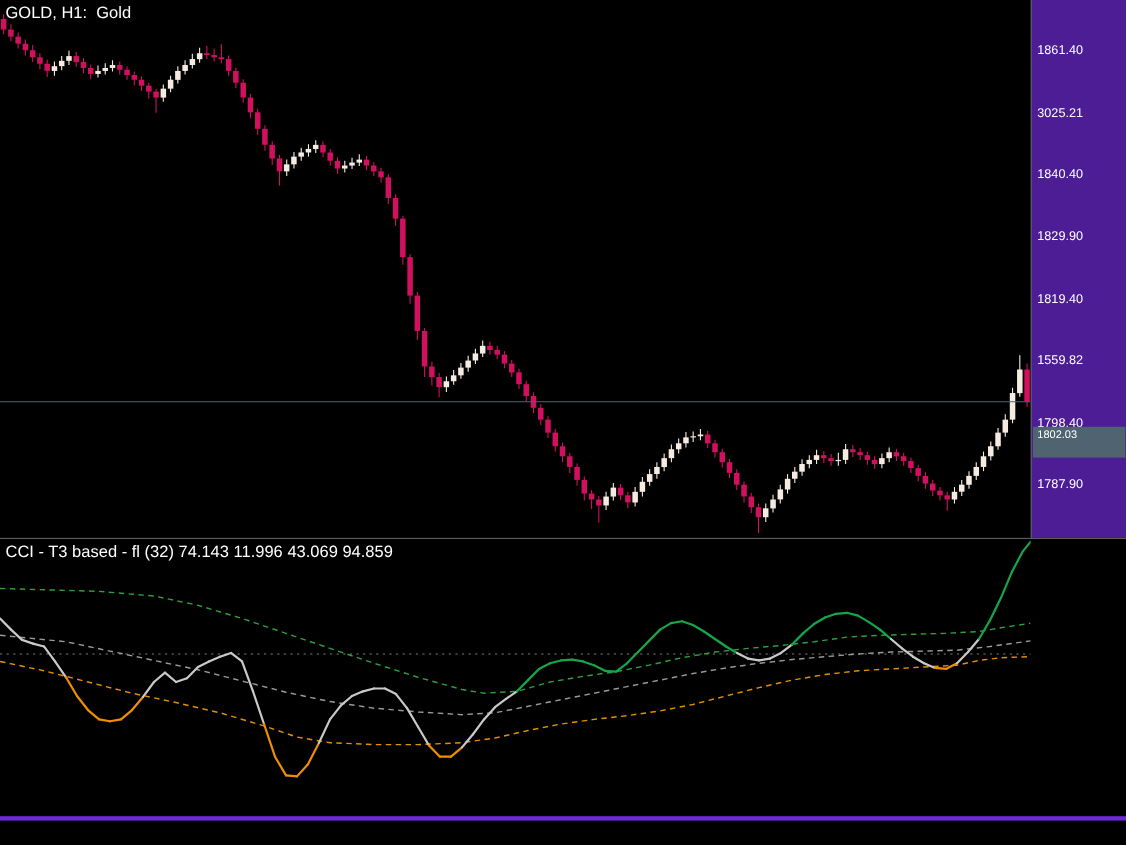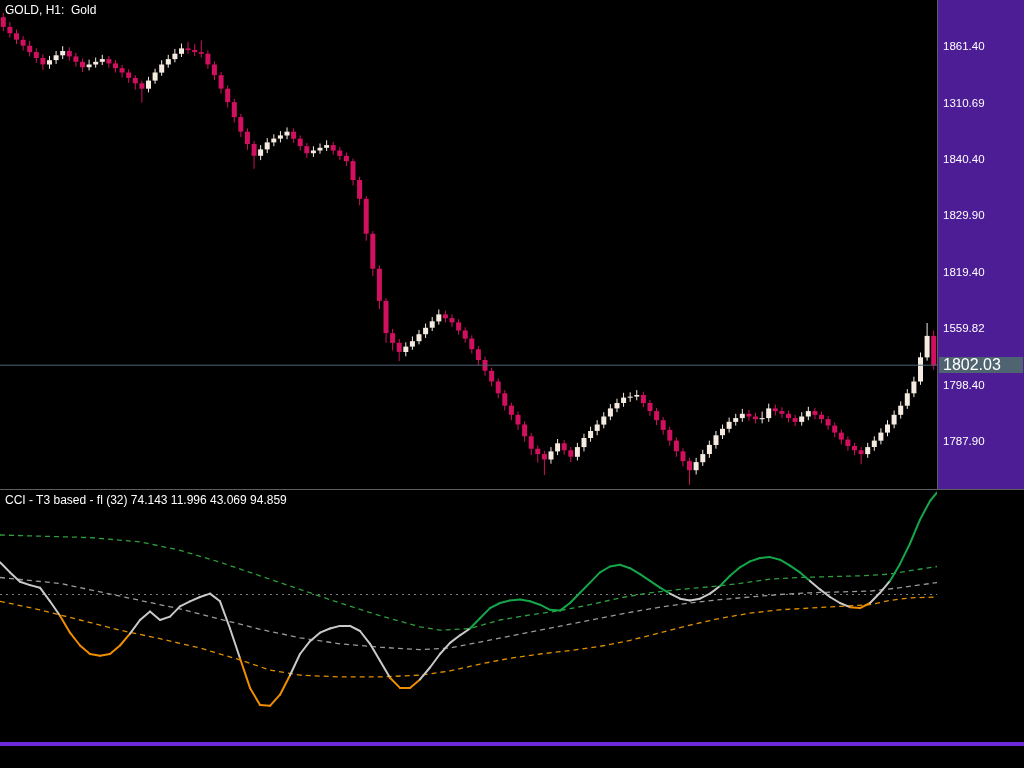--- a/index.html
+++ b/index.html
@@ -2,27 +2,27 @@
 <html><head>
 <meta charset="utf-8">
 <style>
   html,body{margin:0;padding:0;background:#000;}
   .terminal{position:relative;width:1024px;height:768px;background:#000;
     font-family:"Liberation Sans",sans-serif;overflow:hidden;color:#fff;}
   .pane{position:absolute;left:0;width:1024px;box-sizing:border-box;}
   .chart-pane{top:0;height:490px;border-bottom:1px solid #5f5f5f;}
   .indicator-pane{top:490px;height:256px;border-bottom:4px solid #6d28d9;}
   .time-axis{position:absolute;top:746px;left:0;width:1024px;height:22px;background:#000;}
-  .pane-title{position:absolute;left:5px;top:3px;font-size:12px;color:#fff;white-space:pre;z-index:3;}
+  .pane-title{position:absolute;left:5px;top:3px;font-size:15px;color:#fff;white-space:pre;z-index:3;}
   svg.canvas{position:absolute;left:0;top:0;display:block;}
   .axis-col{position:absolute;top:0;right:0;width:87px;height:100%;
     border-left:1px solid #5f5f5f;background:#4c1d95;box-sizing:border-box;}
   .tick{position:absolute;left:5px;height:14px;line-height:14px;font-size:11.5px;color:#fff;white-space:nowrap;}
-  .price-tag{position:absolute;left:1px;right:1px;height:16px;line-height:16px;
-    font-size:16px;color:#fff;padding-left:4px;z-index:2;}
+  .price-tag{position:absolute;left:1px;right:1px;height:28px;line-height:16px;
+    font-size:10px;color:#fff;padding-left:4px;z-index:2;margin-top:31px;}
   .time-label{position:absolute;top:4px;transform:translateX(-50%);font-size:12px;color:#fff;white-space:nowrap;}
 </style>
 </head>
 <body>
 
 <div class="terminal">
 
   <div class="pane chart-pane">
     <svg id="candles-svg" class="canvas" width="937" height="489">
         <line x1="3.3" y1="12.9" x2="3.3" y2="31.2" stroke="#d1105f" stroke-width="1"></line>
@@ -307,21 +307,21 @@
         <rect x="918.0" y="357.3" width="5" height="24.2" fill="#f5ebe1"></rect>
         <line x1="927.1" y1="323.0" x2="927.1" y2="360.6" stroke="#f5ebe1" stroke-width="1"></line>
         <rect x="924.6" y="335.9" width="5" height="21.5" fill="#f5ebe1"></rect>
         <line x1="933.7" y1="330.5" x2="933.7" y2="369.7" stroke="#d1105f" stroke-width="1"></line>
         <rect x="931.2" y="335.9" width="5" height="29.4" fill="#d1105f"></rect>
         <line x1="0" y1="365.2" x2="937" y2="365.2" stroke="#4f6470" stroke-width="1"></line>
       </svg>
     <div class="pane-title">GOLD, H1:  Gold</div>
     <div class="axis-col" id="price-axis">
         <div class="tick" style="top: 39px;">1861.40</div>
-        <div class="tick" style="top: 96px;">1310.69</div>
+        <div class="tick" style="top: 96px;">3025.21</div>
         <div class="tick" style="top: 152px;">1840.40</div>
         <div class="tick" style="top: 208px;">1829.90</div>
         <div class="tick" style="top: 265px;">1819.40</div>
         <div class="tick" style="top: 321px;">1559.82</div>
         <div class="tick" style="top: 378px;">1798.40</div>
         <div class="tick" style="top: 434px;">1787.90</div>
         <div class="price-tag" style="top: 357px; background: rgb(79, 100, 112); color: rgb(255, 255, 255);">1802.03</div>
       </div>
   </div>
 

